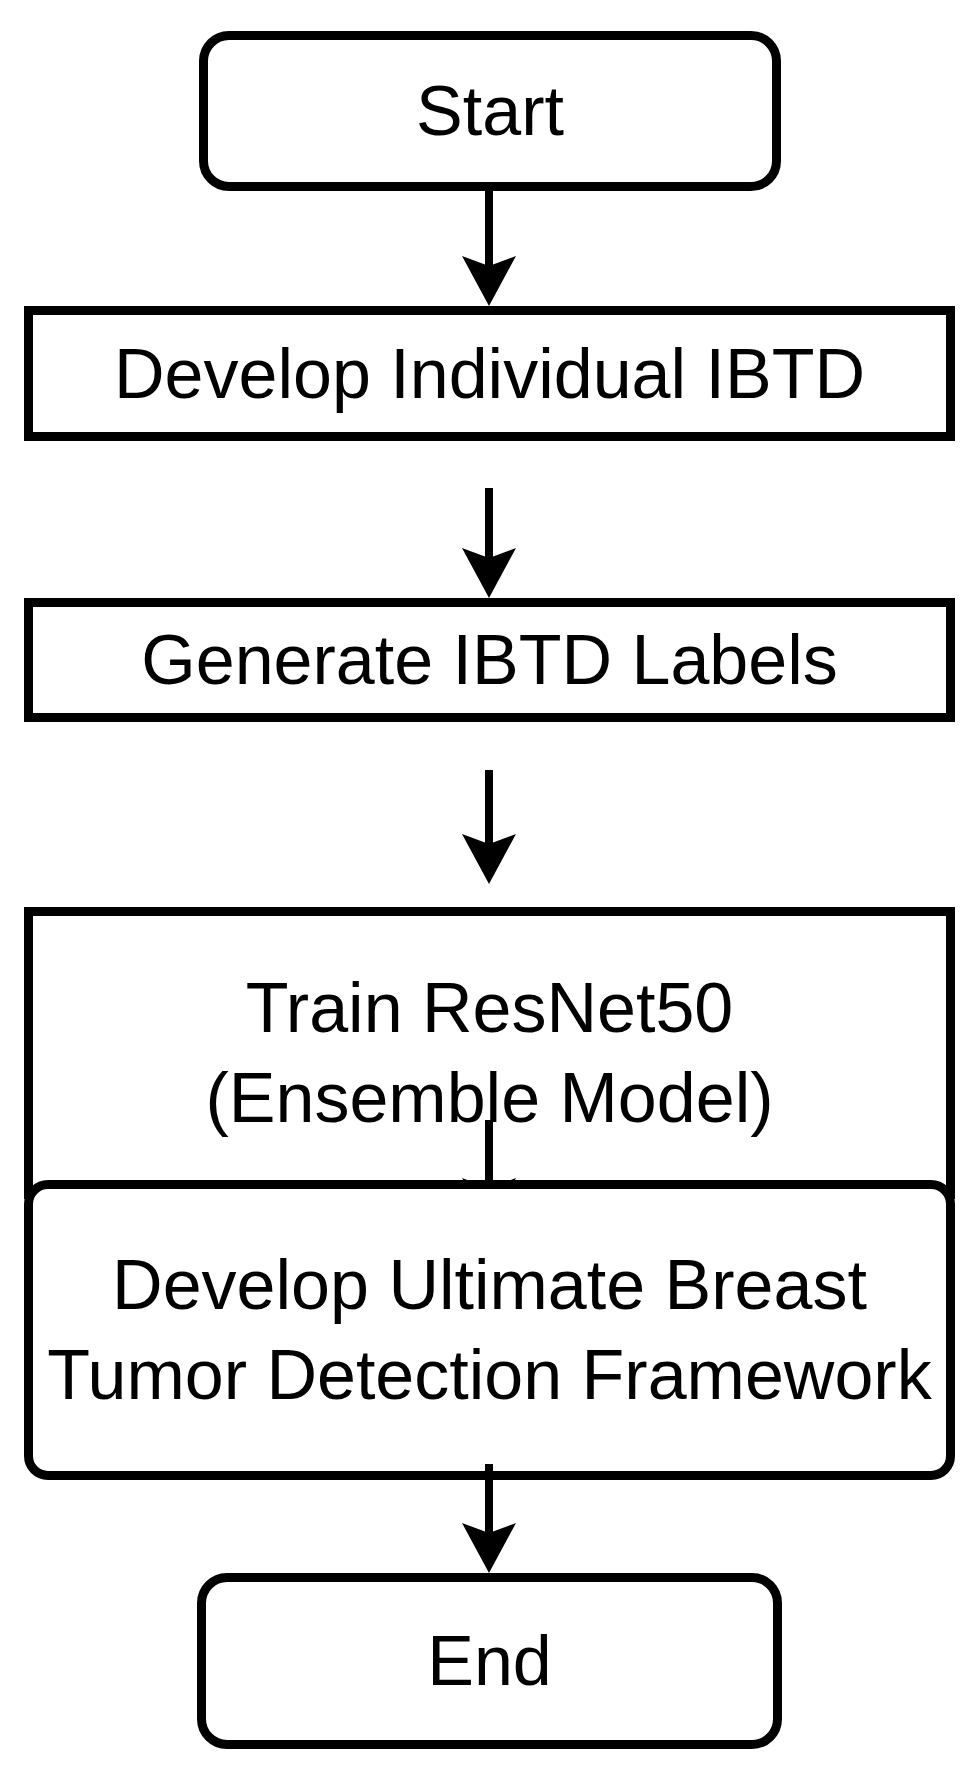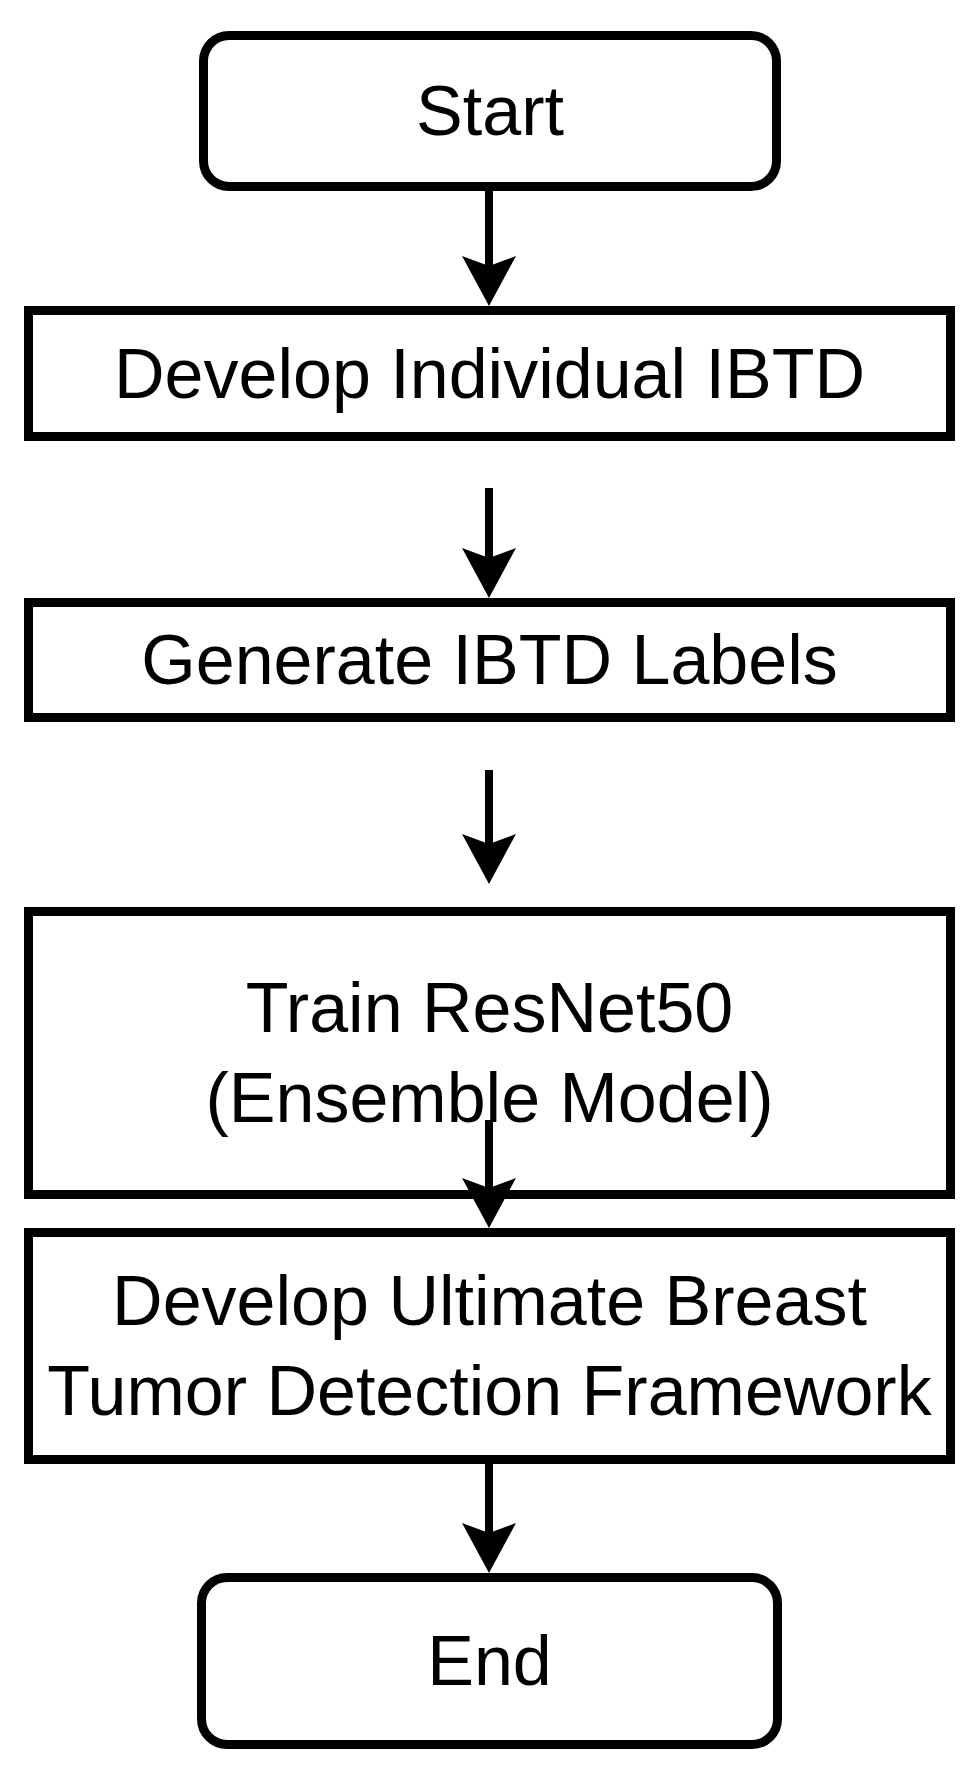--- a/index.html
+++ b/index.html
@@ -92,21 +92,21 @@
   <div class="node process" style="left:24px; top:884px; width:931px; height:292px;margin-top:23px;">
     <span class="label">Train ResNet50
 (Ensemble Model)</span>
   </div>
 
   <div class="arrow" style="left:459px; top:1120px; height:108px;">
     <div class="shaft"></div>
     <div class="head"></div>
   </div>
 
-  <div class="node process" style="left:24px; top:1228px; width:931px; height:236px;">
+  <div class="node process" style="left:24px; top:1180px; width:931px; height:300px;border-radius:24px;">
     <span class="label">Develop Ultimate Breast
 Tumor Detection Framework</span>
   </div>
 
   <div class="arrow" style="left:459px; top:1464px; height:109px;">
     <div class="shaft"></div>
     <div class="head"></div>
   </div>
 
   <div class="node terminator" style="left:197px; top:1573px; width:585px; height:176px;">

